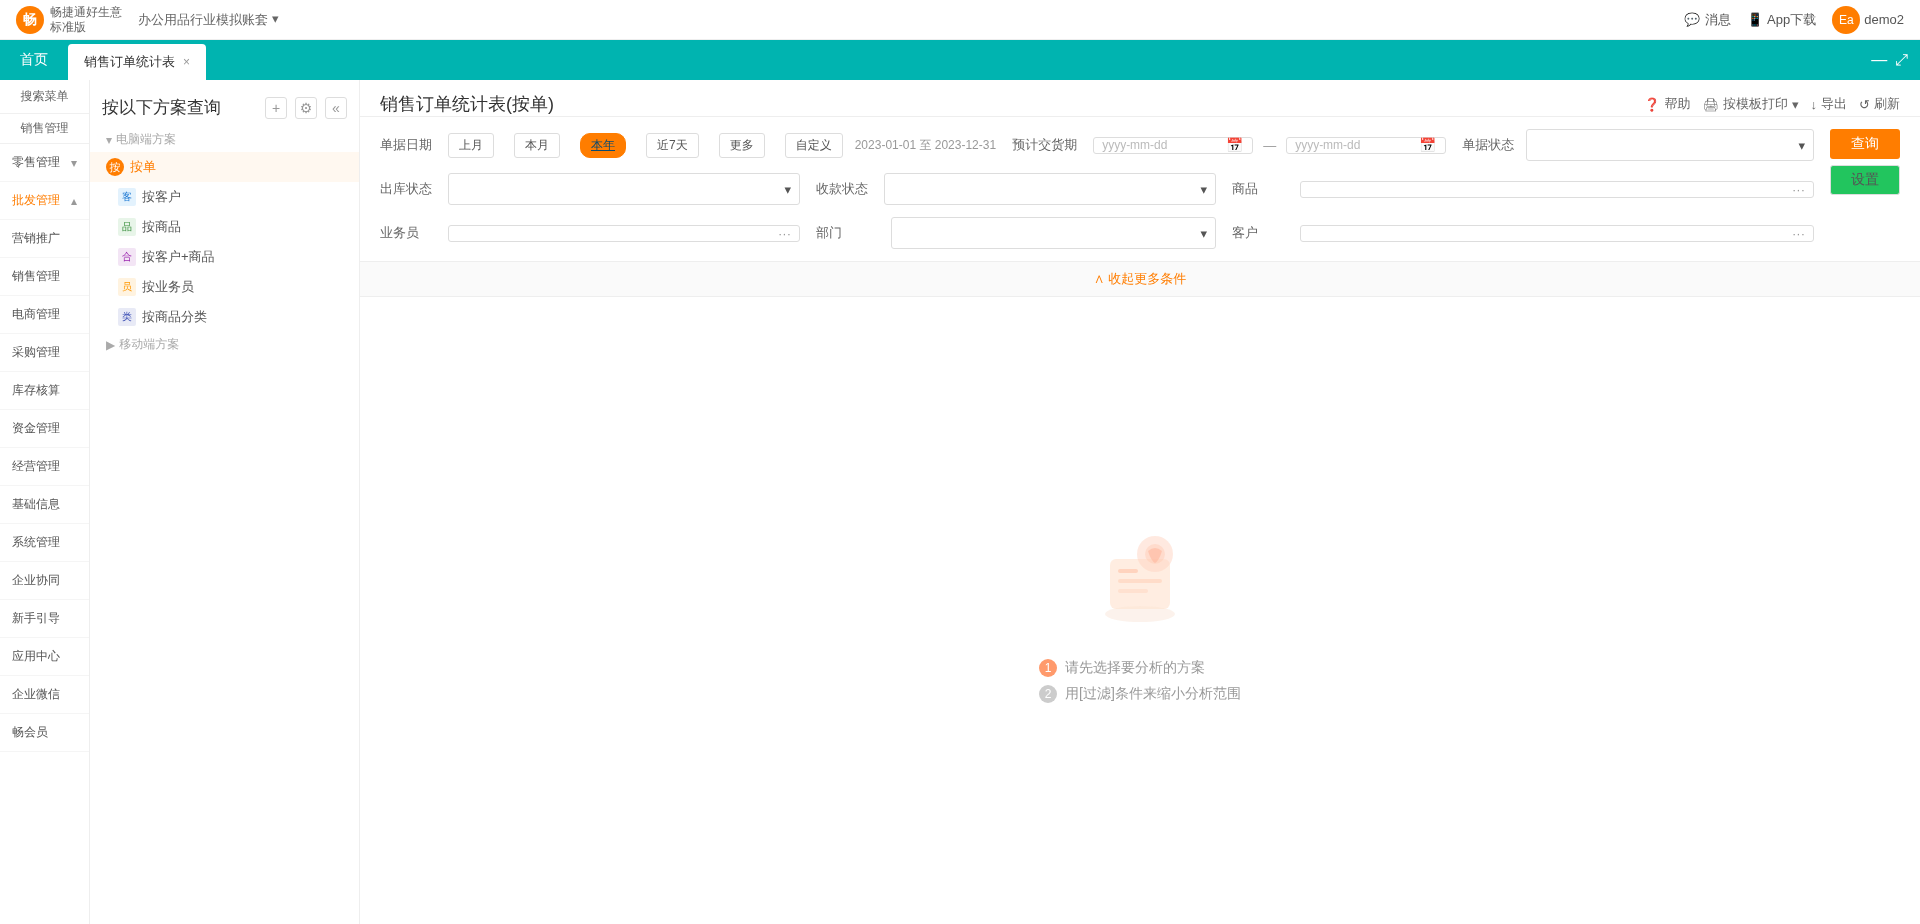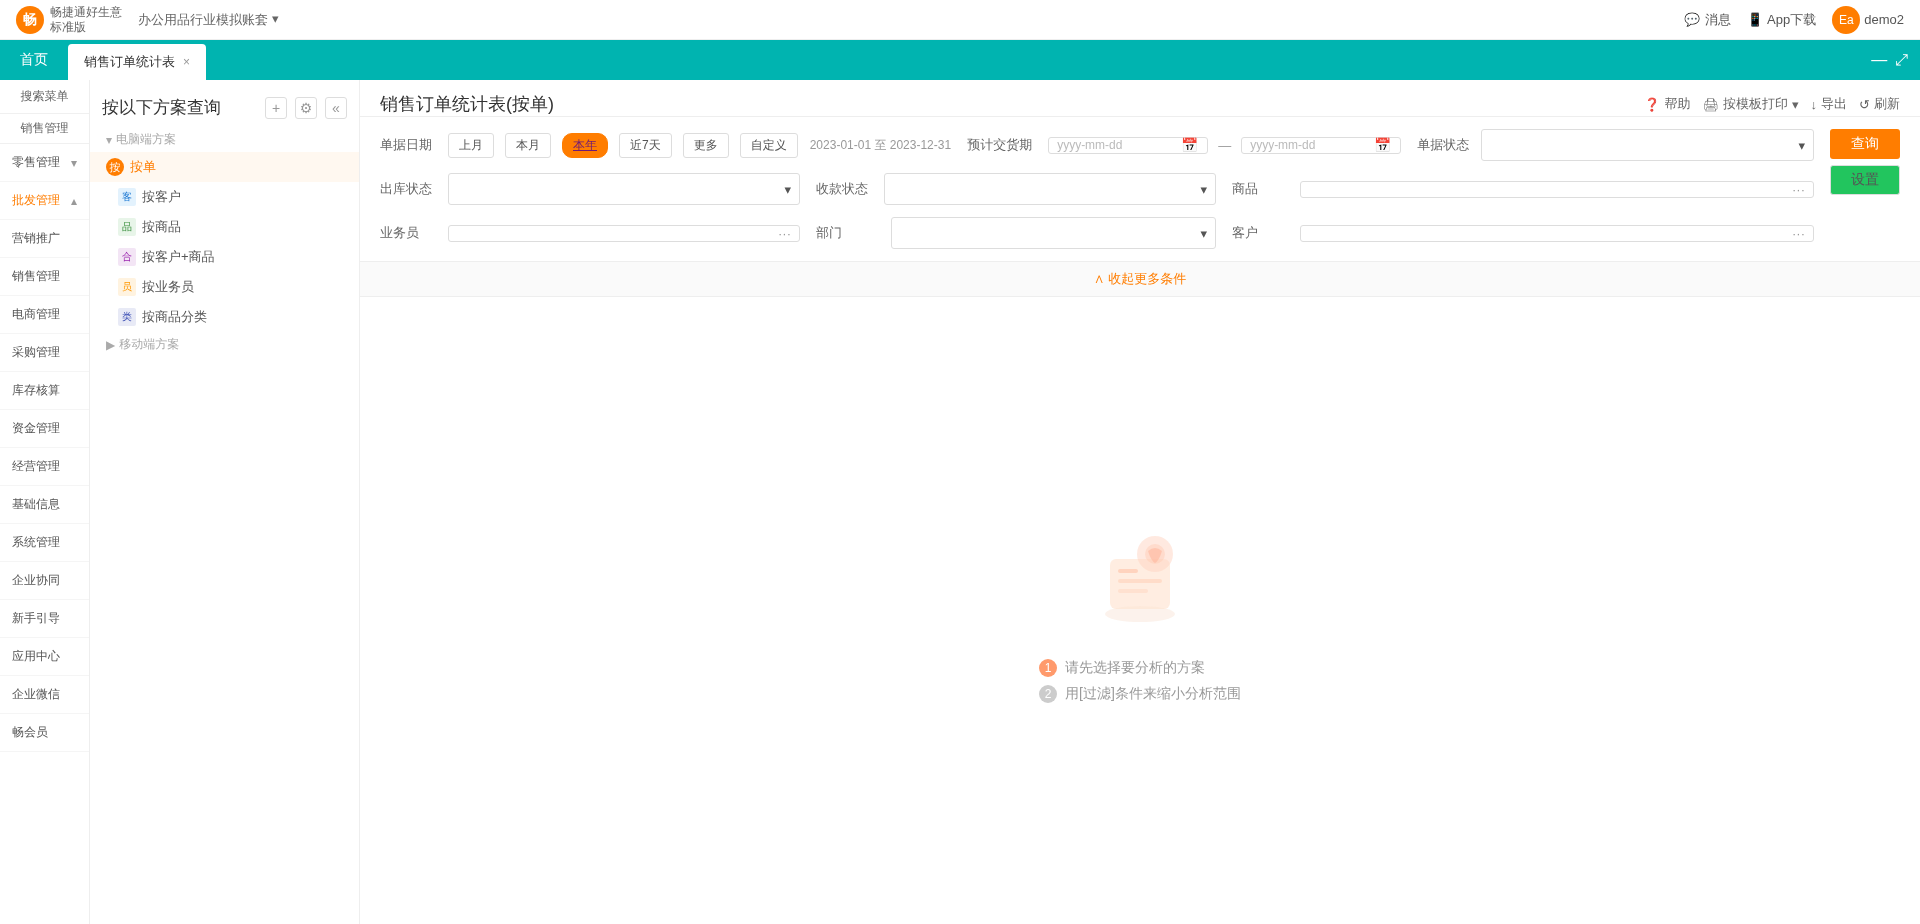--- a/index.html
+++ b/index.html
@@ -62,23 +62,23 @@
     .page-header { background: #fff; padding: 12px 20px 0 20px; border-bottom: 1px solid #eee; flex-shrink: 0; }
     .page-title-row { display: flex; align-items: center; justify-content: space-between; }
     .page-title { font-size: 18px; font-weight: 500; color: #333; }
     .page-actions { display: flex; align-items: center; gap: 12px; font-size: 13px; color: #666; }
     .page-action-item { display: flex; align-items: center; gap: 4px; cursor: pointer; }
 
     
     .filter-area { background: #fff; padding: 12px 20px; border-bottom: 1px solid #eee; flex-shrink: 0; }
     .filter-row { display: flex; align-items: center; gap: 16px; margin-bottom: 12px; }
     .filter-label { font-size: 13px; color: #666; white-space: nowrap; min-width: 60px; }
-    .date-btn-group { display: flex; align-items: center; gap: 11px; }
+    .date-btn-group { display: flex; align-items: center; gap: 20px; }
     .date-btn { padding: 3px 10px; font-size: 12px; border: 1px solid #ddd; border-radius: 3px; cursor: pointer; color: #555; background: #fff; }
-    .date-btn.active { background: #ff7d00; color: #701a75; border-color: #ff7d00; border-radius: 10px; text-decoration: underline; }
+    .date-btn.active { background: #ff7d00; color: #0c4a6e; border-color: #ff7d00; border-radius: 10px; text-decoration: underline; }
     .date-range-text { font-size: 12px; color: #999; margin-left: 4px; }
     .filter-select { height: 32px; border: 1px solid #ddd; border-radius: 3px; padding: 0 8px; font-size: 13px; color: #555; background: #fff; flex: 1; min-width: 180px; display: flex; align-items: center; justify-content: space-between; cursor: pointer; }
     .filter-dots { color: #999; cursor: pointer; }
     .filter-date-input { height: 17px; border: 1px solid #ddd; border-radius: 3px; padding: 0 8px; font-size: 13px; color: #999; background: #fff; flex: 1; display: flex; align-items: center; justify-content: space-between; cursor: pointer; }
     .date-separator { color: #999; padding: 0 4px; }
     .status-select { height: 32px; border: 1px solid #ddd; border-radius: 3px; padding: 0 8px; font-size: 13px; color: #555; background: #fff; flex: 1; display: flex; align-items: center; justify-content: space-between; cursor: pointer; }
 
     
     .action-btns { display: flex; flex-direction: column; gap: 6px; flex-shrink: 0; }
     .btn-search { background: #ff7d00; color: white; border: none; border-radius: 3px; padding: 6px 20px; font-size: 14px; cursor: pointer; }

